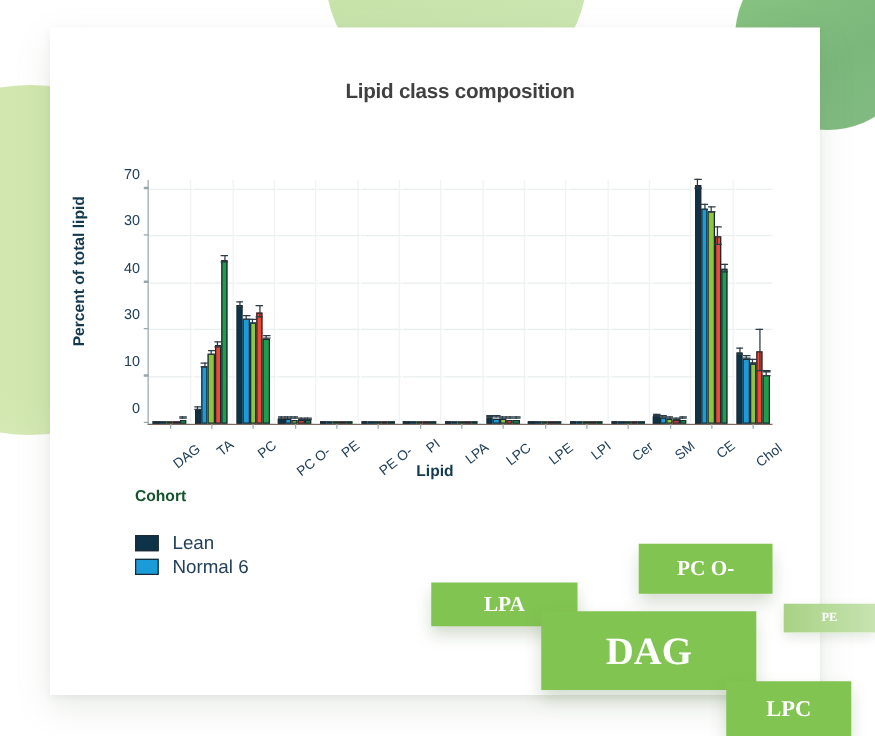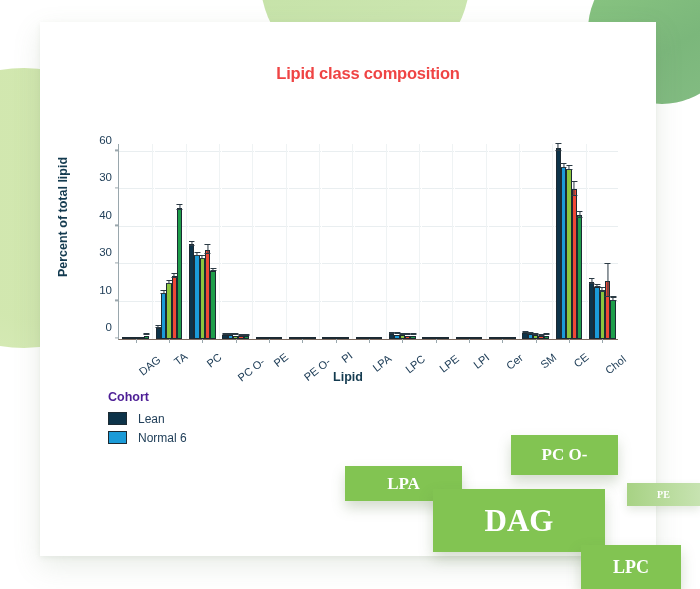--- a/index.html
+++ b/index.html
@@ -32,21 +32,21 @@
   #card {
     position:absolute; left:40px; top:22px; width:616px; height:534px;
     background:#fff;
     box-shadow: 0 10px 26px rgba(120,140,110,.16), 0 2px 5px rgba(120,140,110,.10);
   }
 
   
   #chart-title {
     position:absolute; left:0; top:42px; width:656px;
     text-align:center;
-    font-size:16.5px; font-weight:bold; color:#ef4444;
+    font-size:16.5px; font-weight:bold; color:#404040;
     letter-spacing:-.2px;
   }
   #plot-wrap { position:absolute; left:0; top:96px; width:616px; height:260px; }
 
   #ylabel {
     position:absolute; left:-62px; top:92px;
     width:170px; text-align:center;
     transform: rotate(-90deg);
     font-size:12.5px; font-weight:bold; color:#133a4f;
   }
@@ -85,24 +85,24 @@
   }
   .bar .err:before, .bar .err:after {
     content:''; position:absolute; left:-2.4px; width:6px; height:1.1px; background:#2b3a44;
   }
   .bar .err:before { top:0; }
   .bar .err:after { bottom:0; }
   .grp-sep { position:absolute; bottom:0; width:1px; background:#ffffff; }
 
   
   #legend { position:absolute; left:68px; top:368px; }
-  #legend-title { font-size:12.5px; font-weight:bold; color:#4c1d95; margin-bottom:5px; }
+  #legend-title { font-size:12.5px; font-weight:bold; color:#14532d; margin-bottom:21px; }
   .legend-row { display:flex; align-items:center; height:19px; }
   .legend-swatch { width:19px; height:13px; border:.7px solid #1c2a33; margin-right:11px; }
-  .legend-label { font-size:12px; color:#22405a; }
+  .legend-label { font-size:15px; color:#22405a; }
 
   
   .tag {
     position:absolute; background:#82c452;
     display:flex; align-items:center; justify-content:center;
     color:#ffffff; font-family:"Liberation Serif", serif; font-weight:bold;
     box-shadow: 0 7px 13px rgba(90,120,70,.26);
   }
   #tag-lpa   { left:345px; top:466px; width:117px; height:35px; font-size:17px; }
   #tag-pco   { left:511px; top:435px; width:107px; height:40px; font-size:17px; }
@@ -138,21 +138,21 @@
           <div class="ytickmark" style="bottom: 74.9522px;"></div>
           <div class="ytick" style="bottom: 74.9522px;">30</div>
           <div class="grid-h" style="bottom: 112.428px;"></div>
           <div class="ytickmark" style="bottom: 112.428px;"></div>
           <div class="ytick" style="bottom: 112.428px;">40</div>
           <div class="grid-h" style="bottom: 149.904px;"></div>
           <div class="ytickmark" style="bottom: 149.904px;"></div>
           <div class="ytick" style="bottom: 149.904px;">30</div>
           <div class="grid-h" style="bottom: 187.38px;"></div>
           <div class="ytickmark" style="bottom: 187.38px;"></div>
-          <div class="ytick" style="bottom: 187.38px;">60</div>
+          <div class="ytick" style="bottom: 187.38px;">70</div>
           <div class="xtickmark" style="left: 16.6667px;"></div>
           <div class="xtick" style="left: 21.6667px;">DAG</div>
           <div class="group" style="left: 3.33333px; width: 26.6667px; height: 196px;">
             <div class="bar" title="Lean · DAG · 0.2%" style="height: 1.2px; background: rgb(13, 51, 73);"></div>
             <div class="bar" title="Normal 1 · DAG · 0.2%" style="height: 1.2px; background: rgb(27, 155, 216);"></div>
             <div class="bar" title="Normal 2 · DAG · 0.3%" style="height: 1.2px; background: rgb(140, 198, 62);"></div>
             <div class="bar" title="Normal3 · DAG · 0.3%" style="height: 1.2px; background: rgb(239, 72, 54);"></div>
             <div class="bar" title="Overweight · DAG · 0.9%" style="height: 3.37285px; background: rgb(30, 158, 74);">
               <div class="err" style="height: 2px; bottom: 2.62333px;"></div>
             </div>

